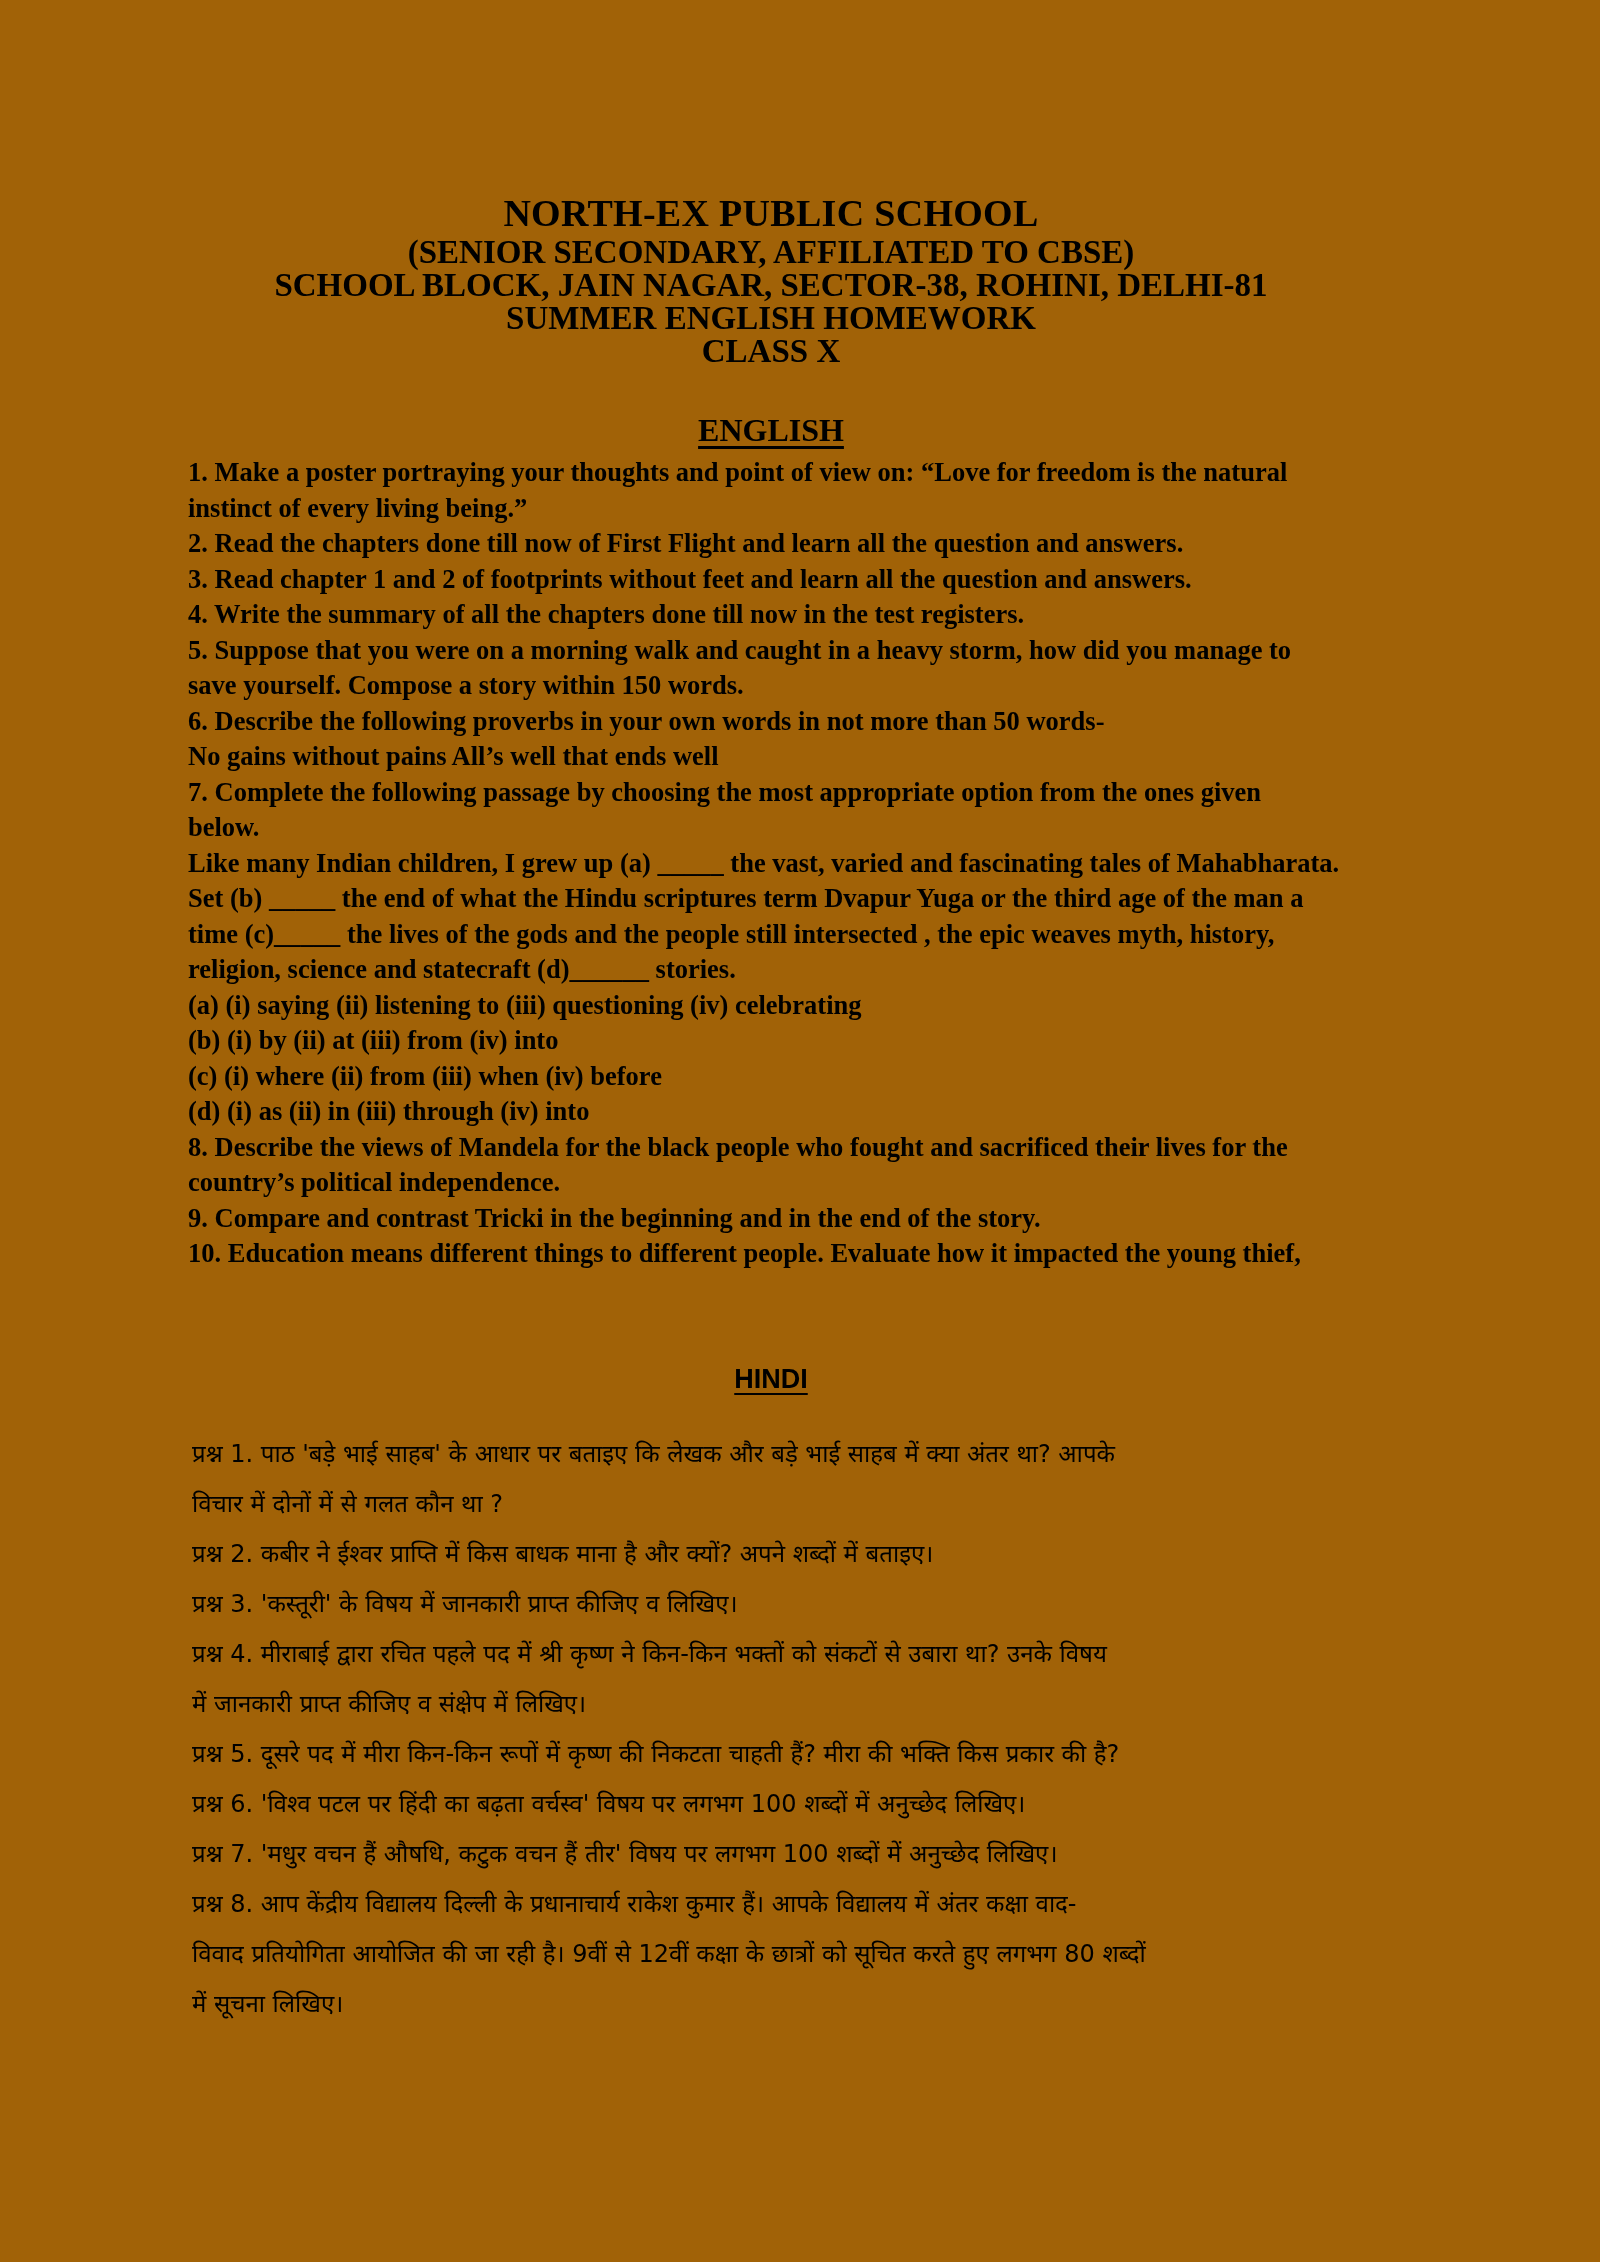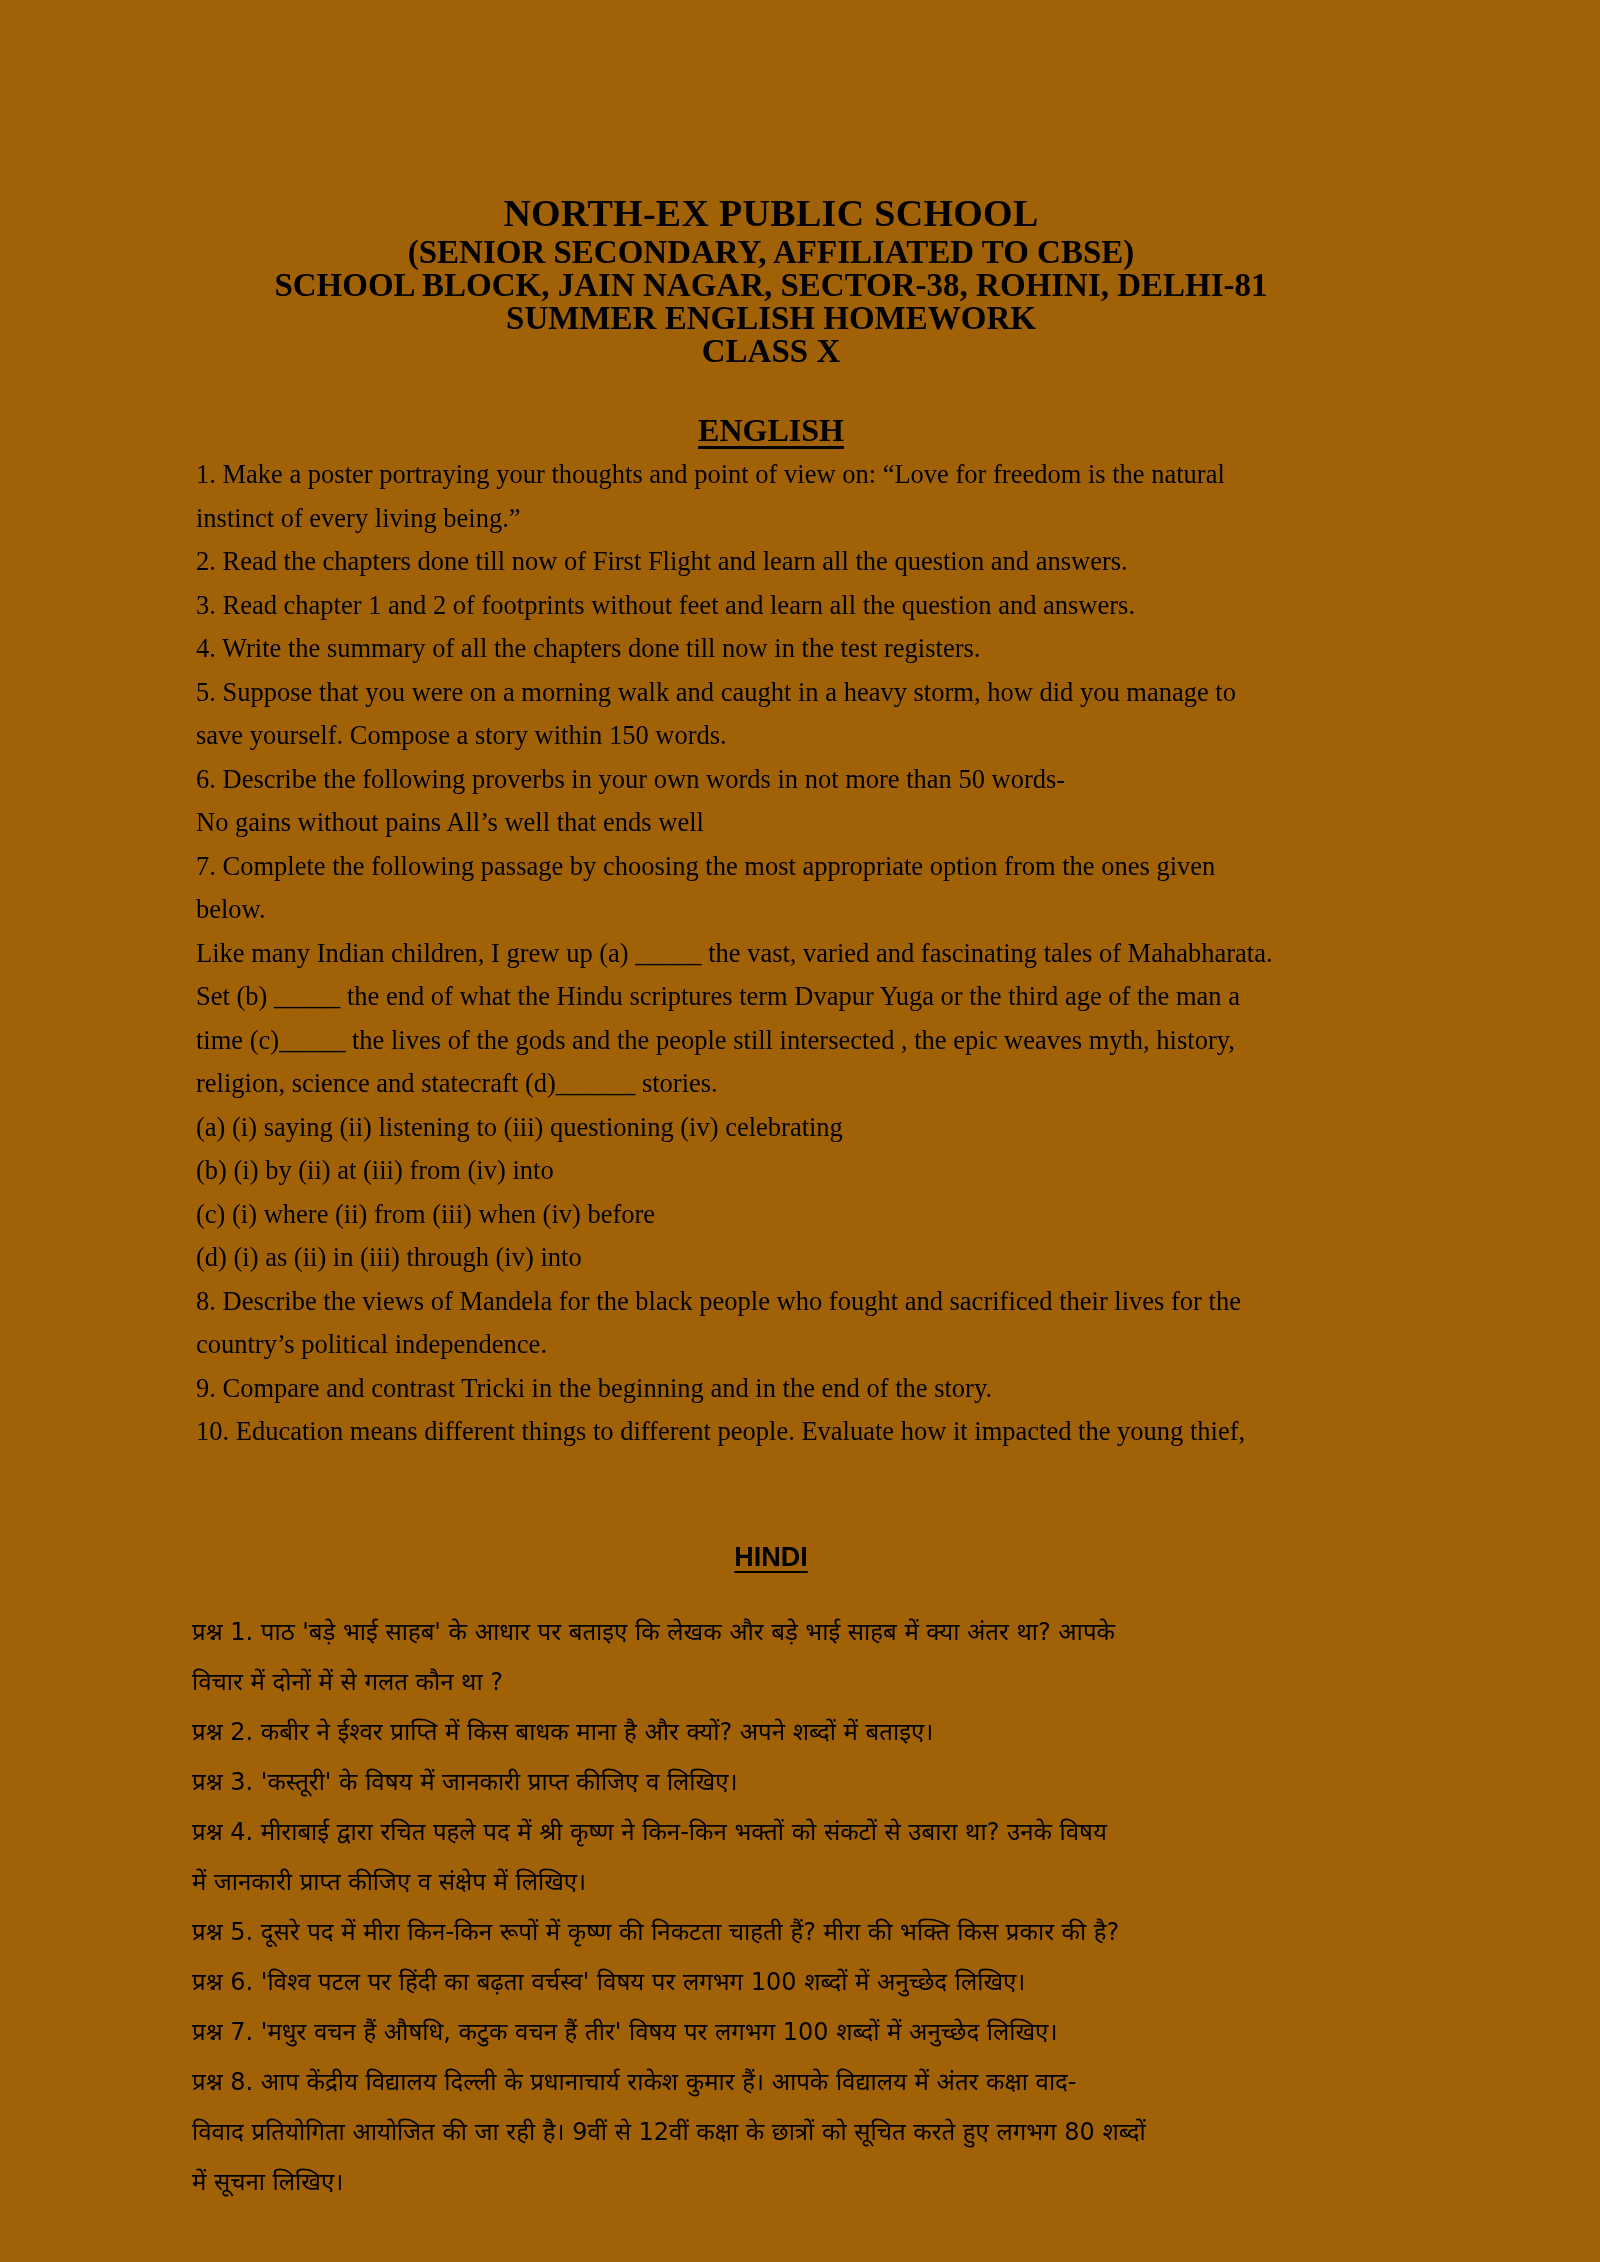--- a/index.html
+++ b/index.html
@@ -74,22 +74,23 @@
   }
 
   
   .en-body {
     font-family: "Liberation Serif", "DejaVu Serif", serif;
     font-size: 26.5px;
     line-height: 35.5px;
     text-align: left;
   }
   .en-line {
-    margin: 8px;
+    margin: 0;
     white-space: pre-wrap;
+    font-weight: bold;
   }
 
   
   .hi-body {
     font-family: "DejaVu Sans", "Liberation Sans", sans-serif;
     font-size: 24px;
     line-height: 46px;
     margin-top: 36px;
   }
   .hi-line {

